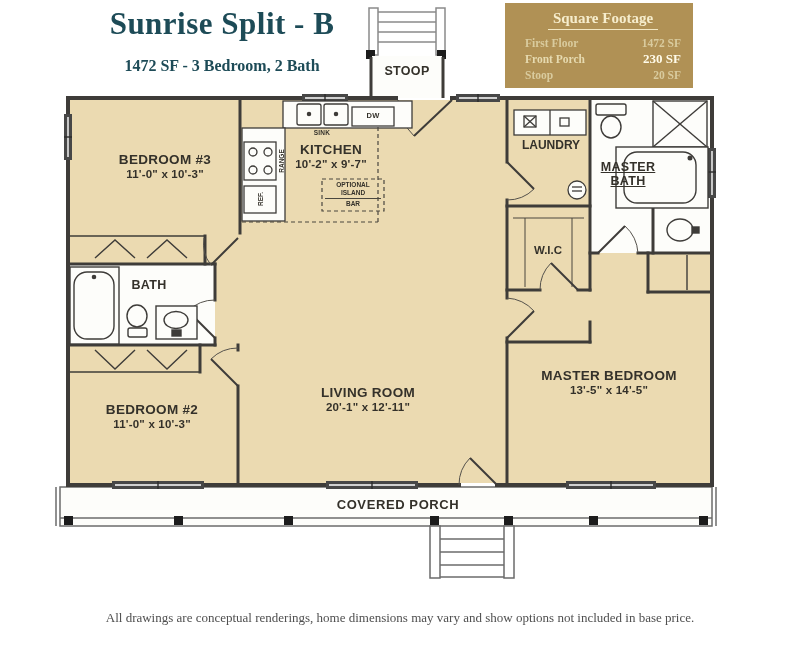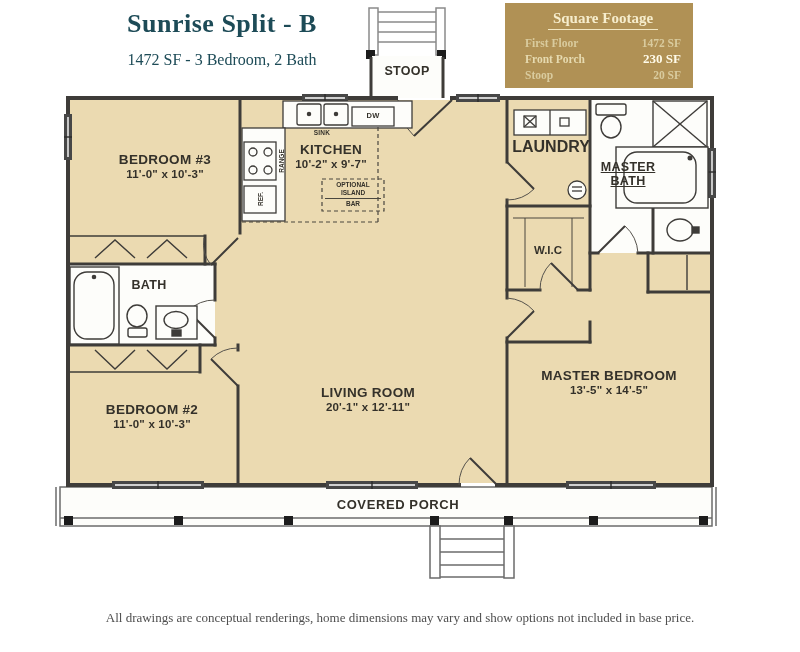--- a/index.html
+++ b/index.html
@@ -1,22 +1,22 @@
 <!DOCTYPE html>
 <html><head>
 <meta charset="utf-8">
 <style>
   html,body{margin:0;padding:0;background:#ffffff;}
   .stage{position:relative;width:800px;height:652px;background:#ffffff;overflow:hidden;
          font-family:"Liberation Sans",sans-serif;}
   .abs{position:absolute;}
   
   .title-block{position:absolute;left:88px;top:6px;width:268px;text-align:center;color:#1d4b57;}
-  .title{font-family:"Liberation Serif",serif;font-weight:700;font-size:26px;line-height:36px;letter-spacing:.5px;}
-  .subtitle{font-family:"Liberation Serif",serif;font-weight:400;font-size:16px;line-height:20px;margin-top:8px;}
+  .title{font-family:"Liberation Serif",serif;font-weight:700;font-size:31px;line-height:36px;letter-spacing:.5px;}
+  .subtitle{font-family:"Liberation Serif",serif;font-weight:700;font-size:16px;line-height:20px;margin-top:14px;}
   
   .sqft{position:absolute;left:505px;top:3px;width:180px;height:85px;background:#b09155;text-align:center;padding-left:8px;}
   .sqft-h{display:inline-block;margin-top:7px;font-family:"Liberation Serif",serif;font-weight:700;
           font-size:15px;color:#f6edcd;border-bottom:1.5px solid #f2e7c2;padding:0 5px 2px;}
   .sqft-rows{margin-top:5px;padding:0 12px;}
   .sqft-row{display:flex;justify-content:space-between;font-family:"Liberation Serif",serif;
             font-weight:700;font-size:11.5px;line-height:16px;color:#d9cb9e;}
   .sqft-row .val{text-align:center;}
   .sqft-row.bright{color:#e6dab0;}
   .sqft-row.bright .val{color:#fffbe9;font-size:13px;}
@@ -288,21 +288,21 @@
   <div class="lbl" style="left:368px;top:385px">
     <div class="rname">LIVING ROOM</div>
     <div class="rdims">20'-1" x 12'-11"</div>
   </div>
   <div class="lbl" style="left:609px;top:368px">
     <div class="rname">MASTER BEDROOM</div>
     <div class="rdims">13'-5" x 14'-5"</div>
   </div>
   <div class="lbl small wrap2" style="left:628px;top:160px">MASTER BATH</div>
   <div class="lbl small" style="left:149px;top:278px">BATH</div>
-  <div class="lbl" style="left:551px;top:138px;font-weight:700;font-size:16px">LAUNDRY</div>
+  <div class="lbl" style="left:551px;top:138px;font-weight:700;font-size:12px">LAUNDRY</div>
   <div class="lbl" style="left:548px;top:244px;font-weight:700;font-size:11.5px">W.I.C</div>
   <div class="lbl small" style="left:407px;top:64px">STOOP</div>
   <div class="lbl" style="left:398px;top:497px;font-weight:700;font-size:13px;letter-spacing:.6px">COVERED PORCH</div>
 
   <div class="lbl tiny" style="left:322px;top:129px">SINK</div>
   <div class="lbl tiny" style="left:373px;top:111px;font-size:7.5px">DW</div>
   <div class="vlbl" style="left:281px;top:161px">RANGE</div>
   <div class="vlbl" style="left:260px;top:199px">REF.</div>
   <div class="island">
     <div>OPTIONAL</div>

